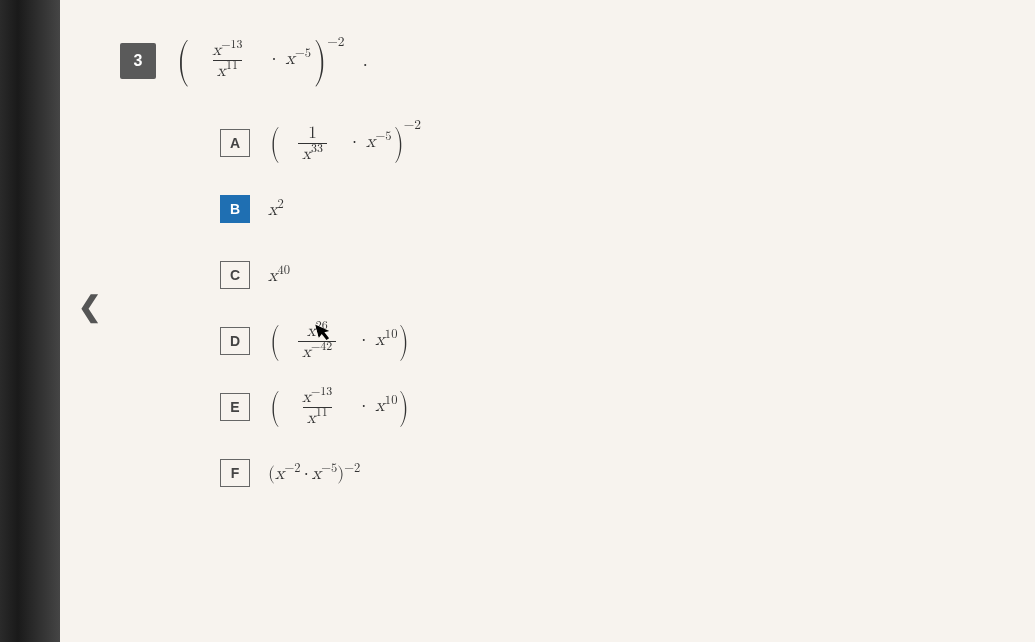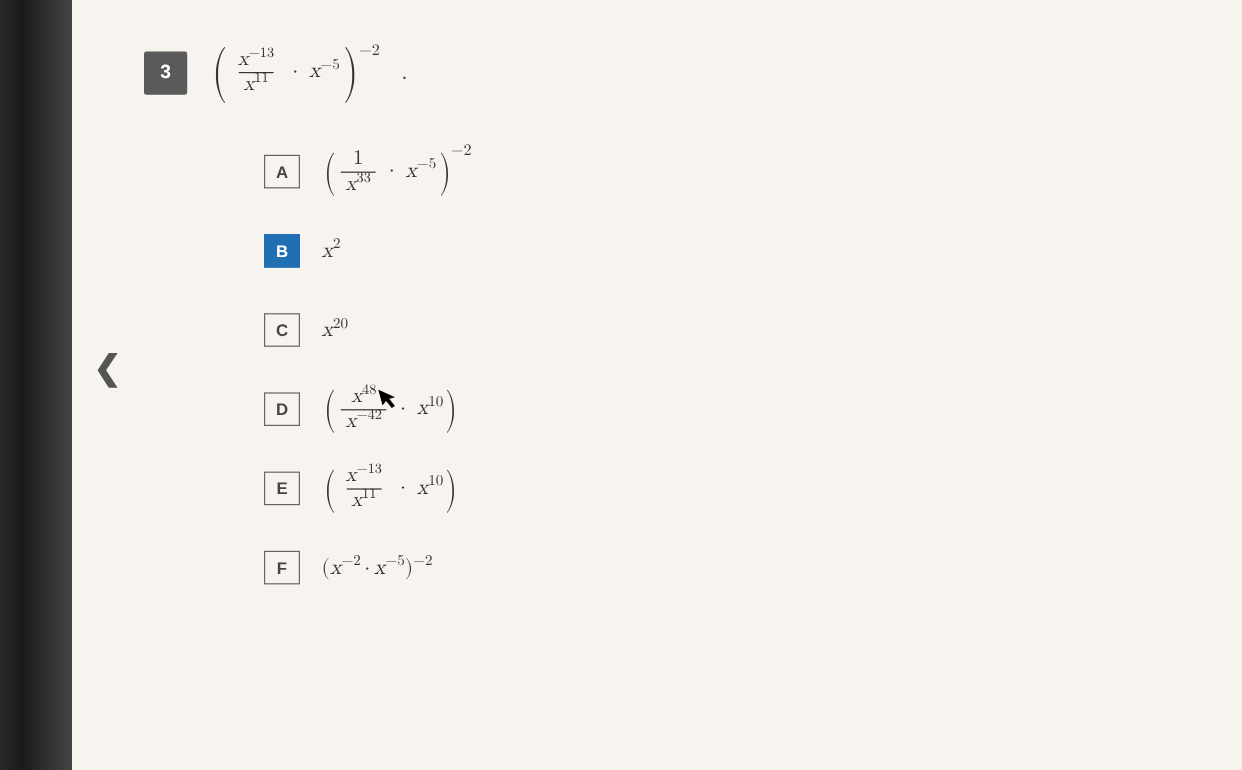--- a/index.html
+++ b/index.html
@@ -65,21 +65,21 @@
     .math {
       font-family: 'Cambria Math', 'STIX', 'Latin Modern Math', Georgia, serif;
       font-style: italic;
     }
     .upright { font-style: normal; }
     .frac {
       display: inline-flex;
       flex-direction: column;
       align-items: center;
       vertical-align: middle;
-      margin: 0 2px;
+      margin: 0 16px;
       font-size: 0.95em;
     }
     .frac .num { padding: 0 4px; }
     .frac .den { border-top: 1.2px solid #333; padding: 0 4px; }
     .paren-group {
       display: inline-flex;
       align-items: center;
       vertical-align: middle;
     }
     .big-paren {
@@ -201,31 +201,31 @@
     <div class="option">
       <div class="opt-label selected">B</div>
       <div class="opt-expr math">
         <span>x</span><sup class="upright">2</sup>
       </div>
     </div>
 
     <div class="option">
       <div class="opt-label">C</div>
       <div class="opt-expr math">
-        <span>x</span><sup class="upright">20</sup>
+        <span>x</span><sup class="upright">40</sup>
       </div>
     </div>
 
     <div class="option">
       <div class="opt-label">D</div>
       <div class="opt-expr math paren-group">
         <span class="med-paren">(</span>
         <span>
           <span class="frac">
-            <span class="num"><span>x</span><sup class="upright">48</sup></span>
+            <span class="num"><span>x</span><sup class="upright">26</sup></span>
             <span class="den"><span>x</span><sup class="upright">−42</sup></span>
           </span>
           <span class="dot">·</span>
           <span>x</span><sup class="upright">10</sup>
         </span>
         <span class="med-paren">)</span>
       </div>
     </div>
 
     <div class="option">

